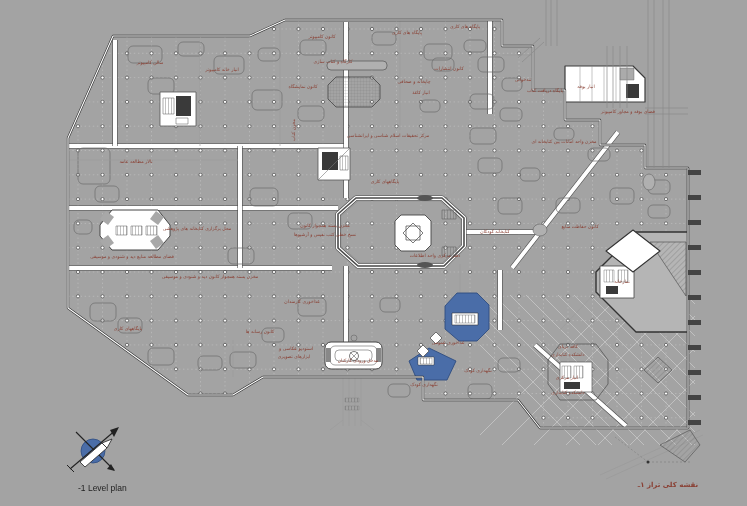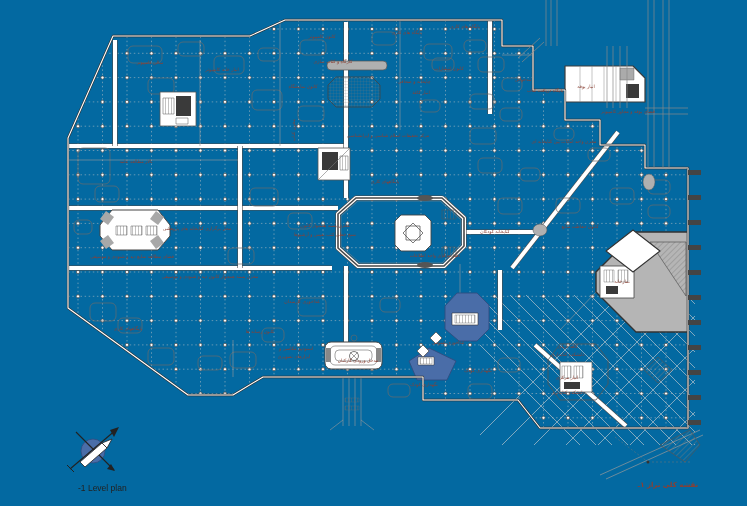--- a/index.html
+++ b/index.html
@@ -1,16 +1,16 @@
 <!DOCTYPE html>
 <html><head>
 <meta charset="utf-8">
 <style>
   html,body{margin:0;padding:0;background:#fff;}
-  .page{position:relative;width:747px;height:506px;background:#0369a1;overflow:hidden;
+  .page{position:relative;width:747px;height:506px;background:#a3a3a3;overflow:hidden;
         font-family:"DejaVu Sans",sans-serif;}
   svg text{font-family:"DejaVu Sans",sans-serif;}
   .title-en{font-family:"Liberation Sans","DejaVu Sans",sans-serif;}
 </style>
 </head>
 <body>
 
 <div class="page">
 <svg id="plan-svg" width="747" height="506" viewBox="0 0 747 506" xmlns="http://www.w3.org/2000/svg">
 

